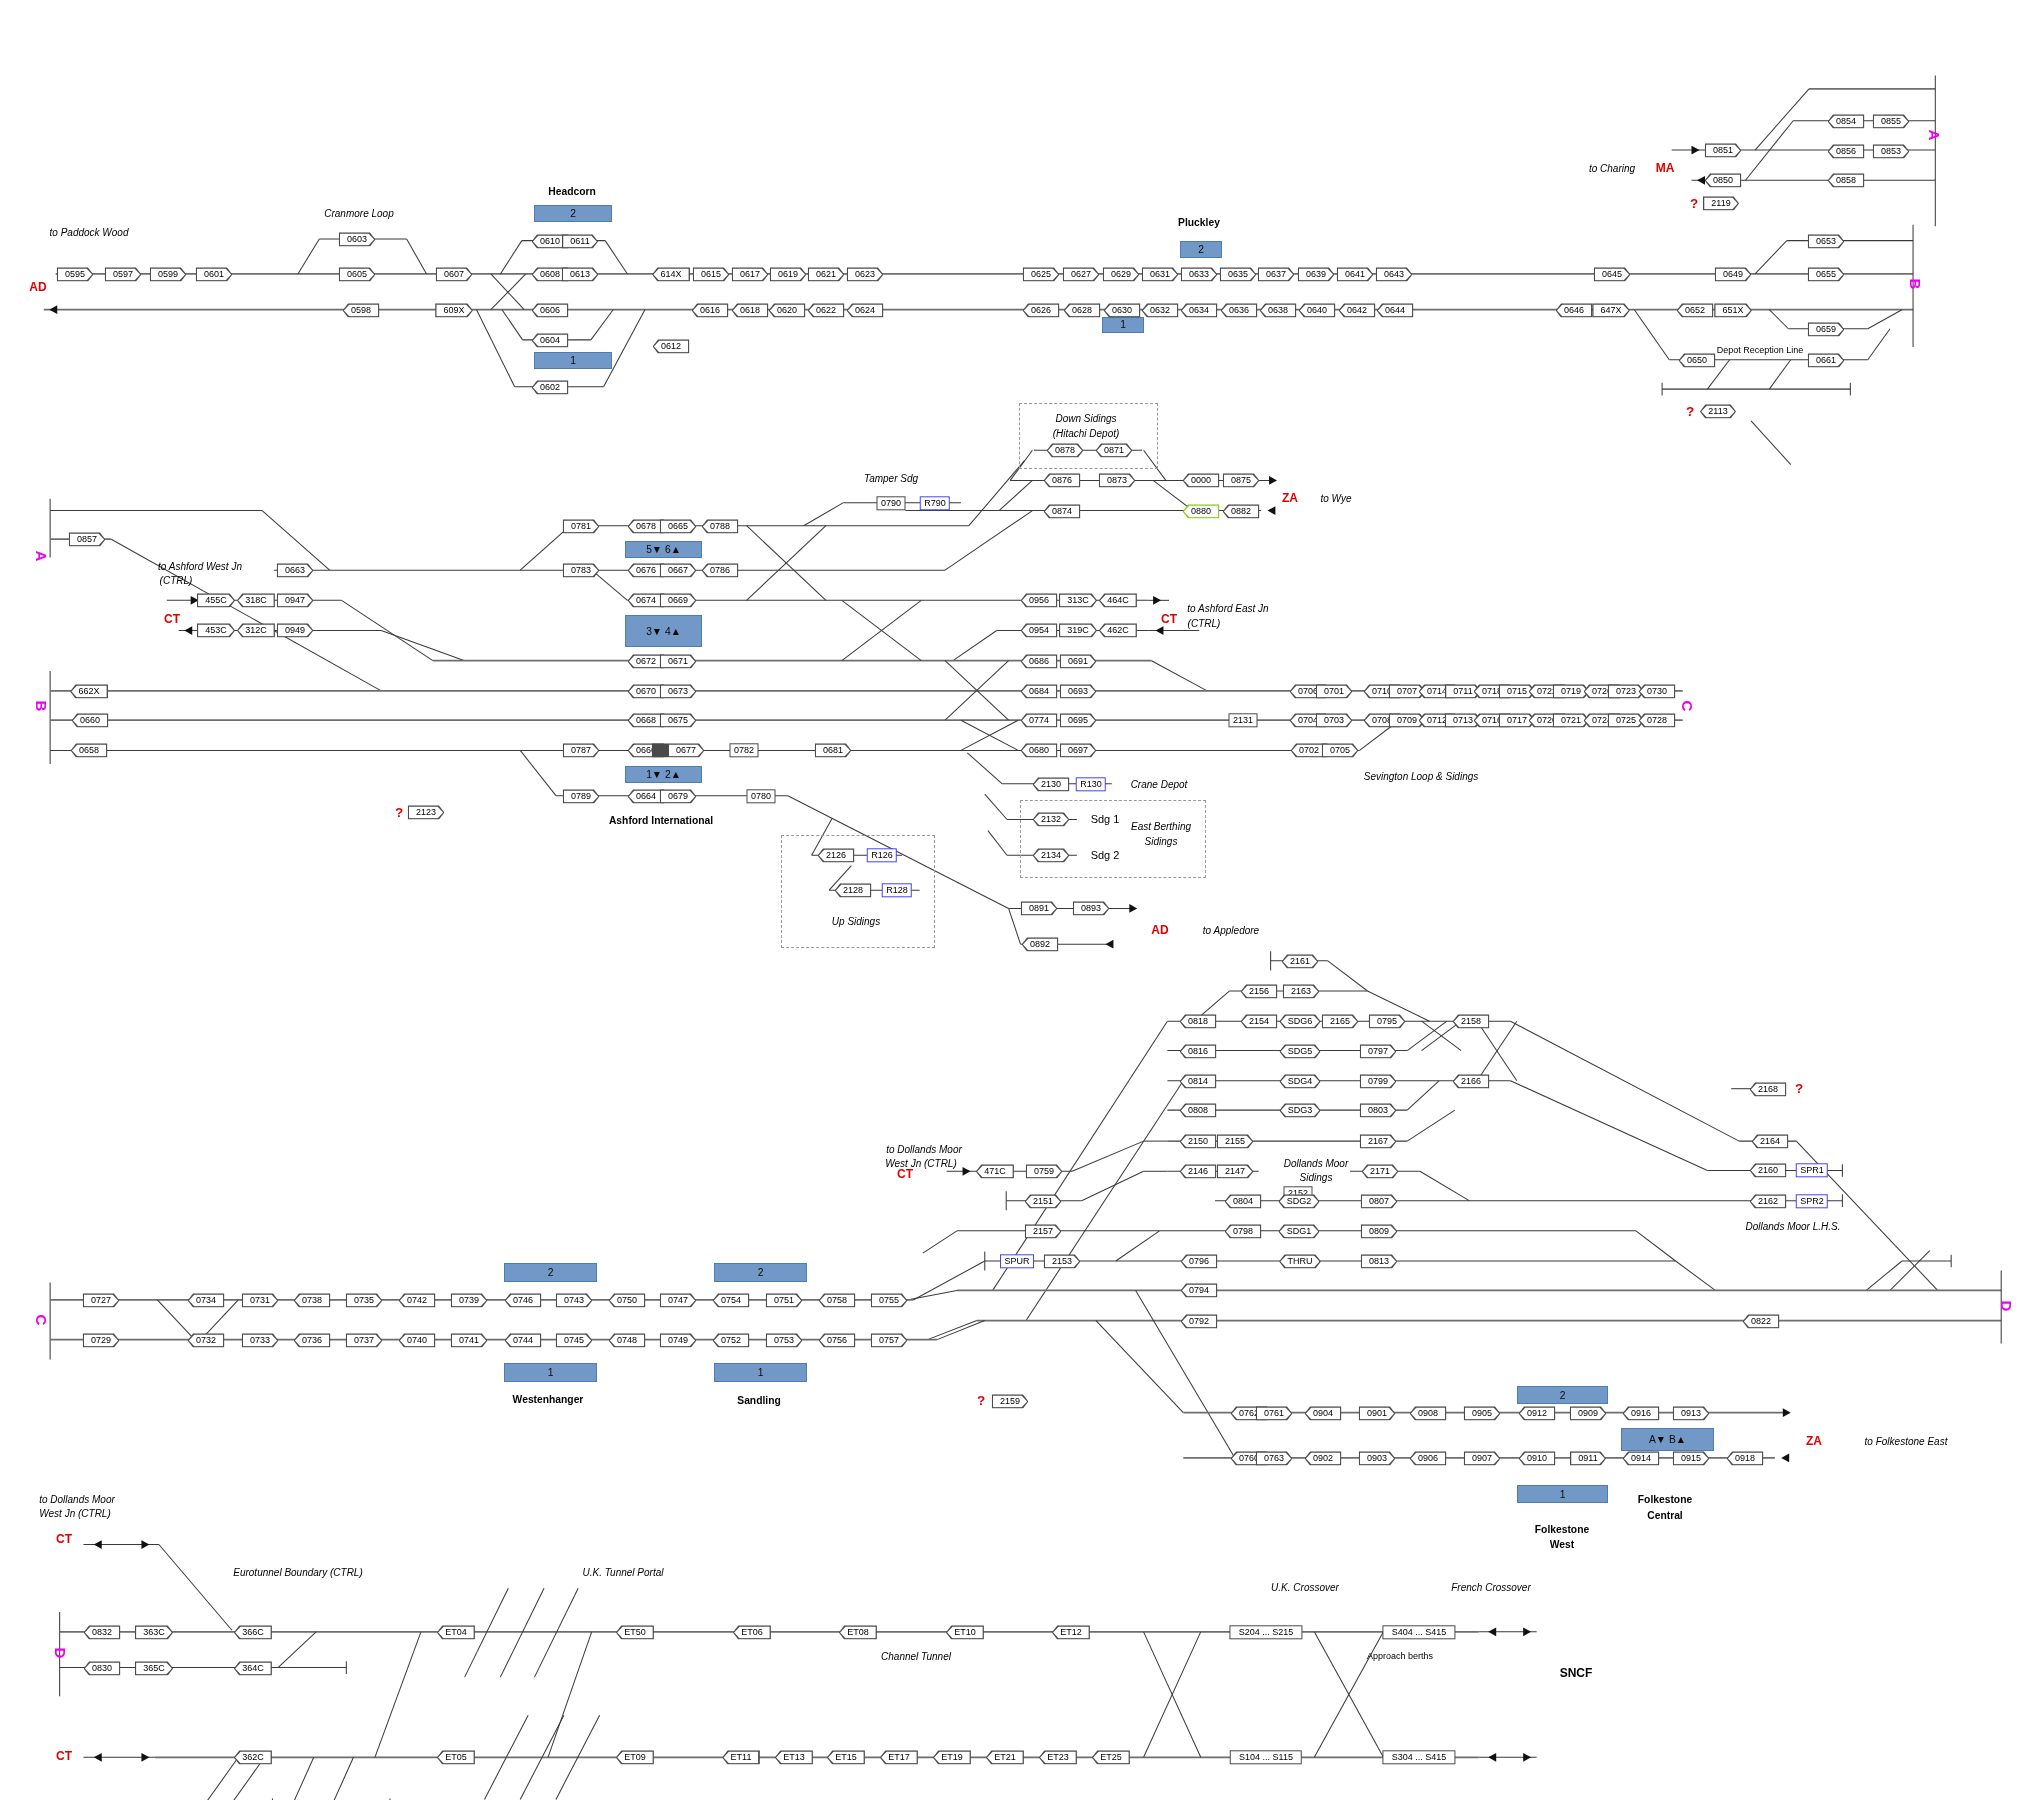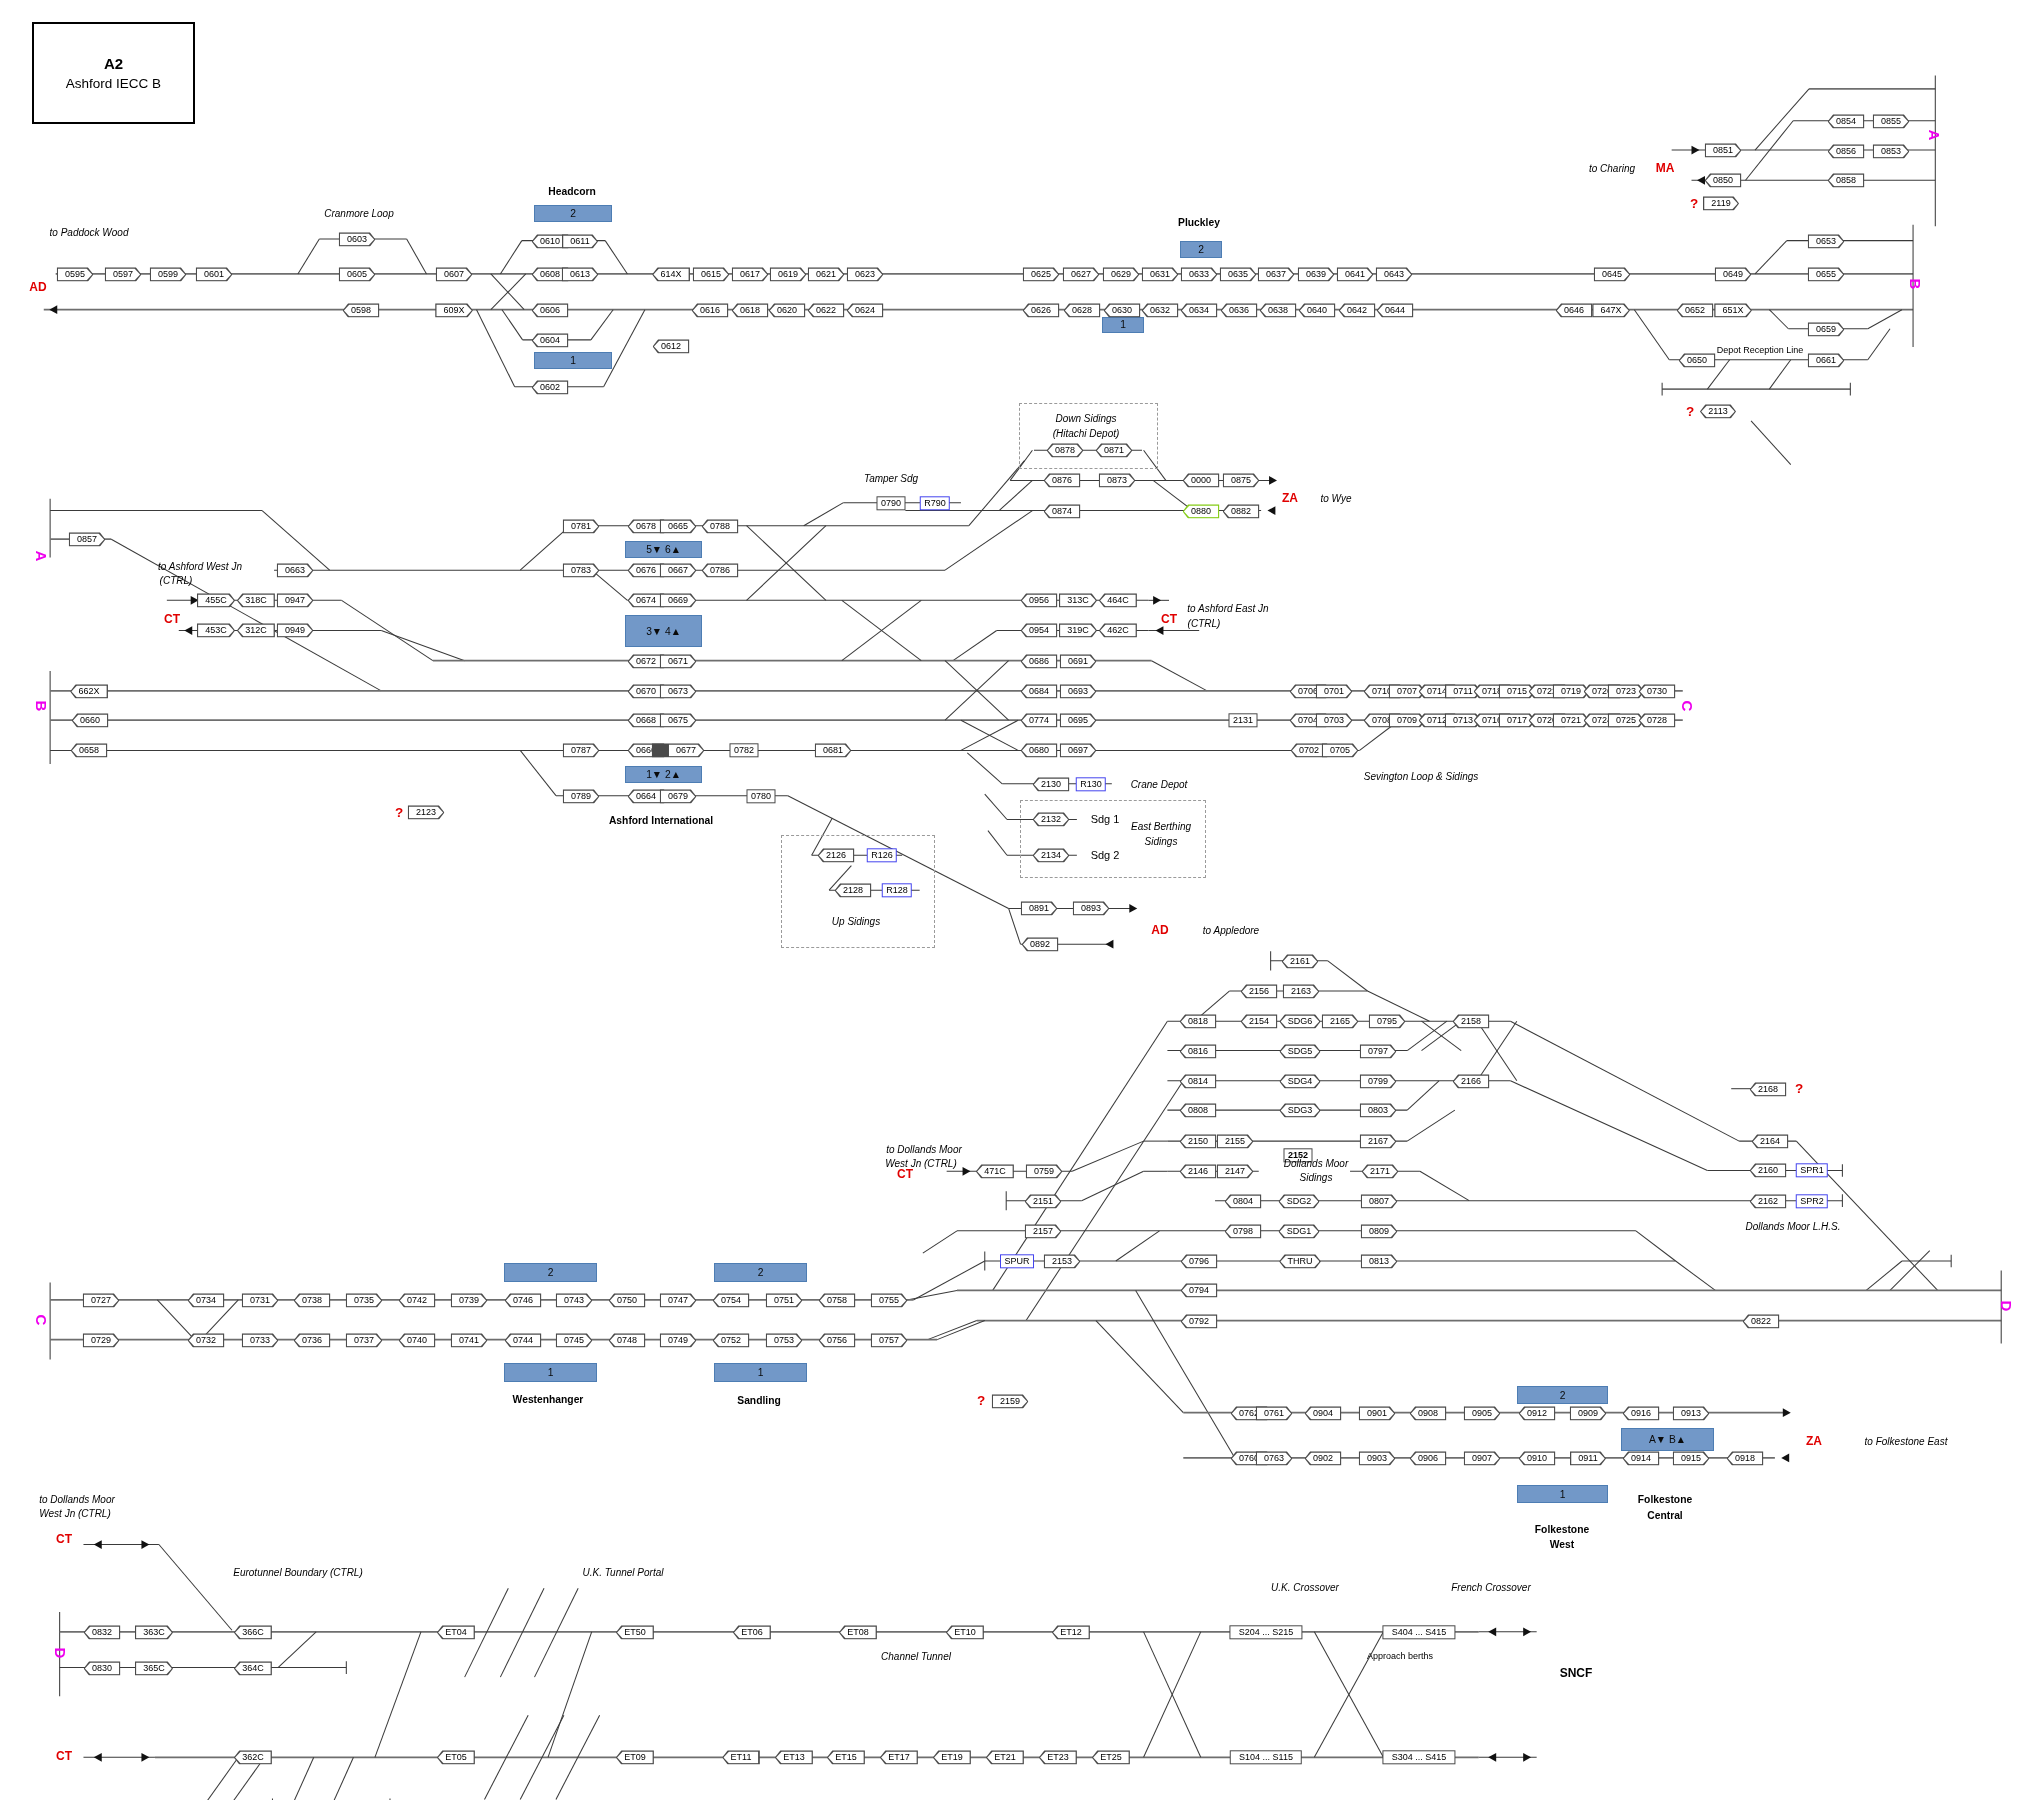--- a/index.html
+++ b/index.html
@@ -250,24 +250,20 @@
       <polygon points="2253,1830.5 2243,1836 2253,1841.5" fill="#111"></polygon>
       <polygon points="128,1939.5 118,1945 128,1950.5" fill="#111"></polygon>
       <polygon points="178,1939.5 188,1945 178,1950.5" fill="#111"></polygon>
       <polygon points="128,2207.5 118,2213 128,2218.5" fill="#111"></polygon>
       <polygon points="178,2207.5 188,2213 178,2218.5" fill="#111"></polygon>
       <polygon points="1884,2049.5 1874,2055 1884,2060.5" fill="#111"></polygon>
       <polygon points="1918,2049.5 1928,2055 1918,2060.5" fill="#111"></polygon>
       <polygon points="1884,2207.5 1874,2213 1884,2218.5" fill="#111"></polygon>
       <polygon points="1918,2207.5 1928,2213 1918,2218.5" fill="#111"></polygon>
     </svg>
-  <div id="titlebox">
-    <div class="code">A2</div>
-    <div class="name">Ashford IECC B</div>
-  </div>
   <div id="layer">
       <div class="dash" style="left: 1019px; top: 403px; width: 137px; height: 64px;"></div>
       <div class="dash" style="left: 1020px; top: 800px; width: 184px; height: 76px;"></div>
       <div class="dash" style="left: 781px; top: 835px; width: 152px; height: 111px;"></div>
       <div class="plat" style="left: 534px; top: 205px; width: 76px; height: 15px;">2</div>
       <div class="plat" style="left: 534px; top: 352px; width: 76px; height: 15px;">1</div>
       <div class="plat" style="left: 1180px; top: 241px; width: 40px; height: 15px;">2</div>
       <div class="plat" style="left: 1102px; top: 317px; width: 40px; height: 13.5px;">1</div>
       <div class="plat" style="left: 625px; top: 541px; width: 75px; height: 15px;">5▼ 6▲</div>
       <div class="plat" style="left: 625px; top: 615px; width: 75px; height: 30px;">3▼ 4▲</div>
@@ -463,21 +459,21 @@
       <div class="sig" style="left: 1378px; top: 1051px;"><div class="sigOuter" style="background: rgb(74, 74, 74); clip-path: polygon(0px 0px, calc(100% - 5.6px) 0px, 100% 50%, calc(100% - 5.6px) 100%, 0px 100%);"><span class="sigInner" style="clip-path: polygon(0px 0px, calc(100% - 5.6px) 0px, 100% 50%, calc(100% - 5.6px) 100%, 0px 100%); padding: 0.8px 7.1px;">0797</span></div></div>
       <div class="sig" style="left: 1198px; top: 1081px;"><div class="sigOuter" style="background: rgb(74, 74, 74); clip-path: polygon(5.6px 0px, 100% 0px, 100% 100%, 5.6px 100%, 0px 50%);"><span class="sigInner" style="clip-path: polygon(5.6px 0px, 100% 0px, 100% 100%, 5.6px 100%, 0px 50%); padding: 0.8px 7.1px;">0814</span></div></div>
       <div class="sig" style="left: 1300px; top: 1081px;"><div class="sigOuter" style="background: rgb(74, 74, 74); clip-path: polygon(5.6px 0px, calc(100% - 5.6px) 0px, 100% 50%, calc(100% - 5.6px) 100%, 5.6px 100%, 0px 50%);"><span class="sigInner" style="clip-path: polygon(5.6px 0px, calc(100% - 5.6px) 0px, 100% 50%, calc(100% - 5.6px) 100%, 5.6px 100%, 0px 50%); padding: 0.8px 7.1px;">SDG4</span></div></div>
       <div class="sig" style="left: 1378px; top: 1081px;"><div class="sigOuter" style="background: rgb(74, 74, 74); clip-path: polygon(0px 0px, calc(100% - 5.6px) 0px, 100% 50%, calc(100% - 5.6px) 100%, 0px 100%);"><span class="sigInner" style="clip-path: polygon(0px 0px, calc(100% - 5.6px) 0px, 100% 50%, calc(100% - 5.6px) 100%, 0px 100%); padding: 0.8px 7.1px;">0799</span></div></div>
       <div class="sig" style="left: 1471px; top: 1081px;"><div class="sigOuter" style="background: rgb(74, 74, 74); clip-path: polygon(5.6px 0px, 100% 0px, 100% 100%, 5.6px 100%, 0px 50%);"><span class="sigInner" style="clip-path: polygon(5.6px 0px, 100% 0px, 100% 100%, 5.6px 100%, 0px 50%); padding: 0.8px 7.1px;">2166</span></div></div>
       <div class="sig" style="left: 1198px; top: 1110px;"><div class="sigOuter" style="background: rgb(74, 74, 74); clip-path: polygon(5.6px 0px, 100% 0px, 100% 100%, 5.6px 100%, 0px 50%);"><span class="sigInner" style="clip-path: polygon(5.6px 0px, 100% 0px, 100% 100%, 5.6px 100%, 0px 50%); padding: 0.8px 7.1px;">0808</span></div></div>
       <div class="sig" style="left: 1300px; top: 1110px;"><div class="sigOuter" style="background: rgb(74, 74, 74); clip-path: polygon(5.6px 0px, calc(100% - 5.6px) 0px, 100% 50%, calc(100% - 5.6px) 100%, 5.6px 100%, 0px 50%);"><span class="sigInner" style="clip-path: polygon(5.6px 0px, calc(100% - 5.6px) 0px, 100% 50%, calc(100% - 5.6px) 100%, 5.6px 100%, 0px 50%); padding: 0.8px 7.1px;">SDG3</span></div></div>
       <div class="sig" style="left: 1378px; top: 1110px;"><div class="sigOuter" style="background: rgb(74, 74, 74); clip-path: polygon(0px 0px, calc(100% - 5.6px) 0px, 100% 50%, calc(100% - 5.6px) 100%, 0px 100%);"><span class="sigInner" style="clip-path: polygon(0px 0px, calc(100% - 5.6px) 0px, 100% 50%, calc(100% - 5.6px) 100%, 0px 100%); padding: 0.8px 7.1px;">0803</span></div></div>
       <div class="sig" style="left: 1198px; top: 1141px;"><div class="sigOuter" style="background: rgb(74, 74, 74); clip-path: polygon(5.6px 0px, 100% 0px, 100% 100%, 5.6px 100%, 0px 50%);"><span class="sigInner" style="clip-path: polygon(5.6px 0px, 100% 0px, 100% 100%, 5.6px 100%, 0px 50%); padding: 0.8px 7.1px;">2150</span></div></div>
       <div class="sig" style="left: 1235px; top: 1141px;"><div class="sigOuter" style="background: rgb(74, 74, 74); clip-path: polygon(0px 0px, calc(100% - 5.6px) 0px, 100% 50%, calc(100% - 5.6px) 100%, 0px 100%);"><span class="sigInner" style="clip-path: polygon(0px 0px, calc(100% - 5.6px) 0px, 100% 50%, calc(100% - 5.6px) 100%, 0px 100%); padding: 0.8px 7.1px;">2155</span></div></div>
-      <div class="sig" style="left: 1298px; top: 1155px; font-weight: bold;"><div class="sigOuter" style="background: rgb(74, 74, 74);"><span class="sigInner">2152</span></div></div>
+      <div class="sig" style="left: 1298px; top: 1193px;"><div class="sigOuter" style="background: rgb(74, 74, 74);"><span class="sigInner">2152</span></div></div>
       <div class="sig" style="left: 1378px; top: 1141px;"><div class="sigOuter" style="background: rgb(74, 74, 74); clip-path: polygon(0px 0px, calc(100% - 5.6px) 0px, 100% 50%, calc(100% - 5.6px) 100%, 0px 100%);"><span class="sigInner" style="clip-path: polygon(0px 0px, calc(100% - 5.6px) 0px, 100% 50%, calc(100% - 5.6px) 100%, 0px 100%); padding: 0.8px 7.1px;">2167</span></div></div>
       <div class="sig" style="left: 1198px; top: 1171px;"><div class="sigOuter" style="background: rgb(74, 74, 74); clip-path: polygon(5.6px 0px, 100% 0px, 100% 100%, 5.6px 100%, 0px 50%);"><span class="sigInner" style="clip-path: polygon(5.6px 0px, 100% 0px, 100% 100%, 5.6px 100%, 0px 50%); padding: 0.8px 7.1px;">2146</span></div></div>
       <div class="sig" style="left: 1235px; top: 1171px;"><div class="sigOuter" style="background: rgb(74, 74, 74); clip-path: polygon(0px 0px, calc(100% - 5.6px) 0px, 100% 50%, calc(100% - 5.6px) 100%, 0px 100%);"><span class="sigInner" style="clip-path: polygon(0px 0px, calc(100% - 5.6px) 0px, 100% 50%, calc(100% - 5.6px) 100%, 0px 100%); padding: 0.8px 7.1px;">2147</span></div></div>
       <div class="sig" style="left: 1380px; top: 1171px;"><div class="sigOuter" style="background: rgb(74, 74, 74); clip-path: polygon(5.6px 0px, calc(100% - 5.6px) 0px, 100% 50%, calc(100% - 5.6px) 100%, 5.6px 100%, 0px 50%);"><span class="sigInner" style="clip-path: polygon(5.6px 0px, calc(100% - 5.6px) 0px, 100% 50%, calc(100% - 5.6px) 100%, 5.6px 100%, 0px 50%); padding: 0.8px 7.1px;">2171</span></div></div>
       <div class="sig" style="left: 1243px; top: 1201px;"><div class="sigOuter" style="background: rgb(74, 74, 74); clip-path: polygon(5.6px 0px, 100% 0px, 100% 100%, 5.6px 100%, 0px 50%);"><span class="sigInner" style="clip-path: polygon(5.6px 0px, 100% 0px, 100% 100%, 5.6px 100%, 0px 50%); padding: 0.8px 7.1px;">0804</span></div></div>
       <div class="sig" style="left: 1299px; top: 1201px;"><div class="sigOuter" style="background: rgb(74, 74, 74); clip-path: polygon(5.6px 0px, calc(100% - 5.6px) 0px, 100% 50%, calc(100% - 5.6px) 100%, 5.6px 100%, 0px 50%);"><span class="sigInner" style="clip-path: polygon(5.6px 0px, calc(100% - 5.6px) 0px, 100% 50%, calc(100% - 5.6px) 100%, 5.6px 100%, 0px 50%); padding: 0.8px 7.1px;">SDG2</span></div></div>
       <div class="sig" style="left: 1379px; top: 1201px;"><div class="sigOuter" style="background: rgb(74, 74, 74); clip-path: polygon(0px 0px, calc(100% - 5.6px) 0px, 100% 50%, calc(100% - 5.6px) 100%, 0px 100%);"><span class="sigInner" style="clip-path: polygon(0px 0px, calc(100% - 5.6px) 0px, 100% 50%, calc(100% - 5.6px) 100%, 0px 100%); padding: 0.8px 7.1px;">0807</span></div></div>
       <div class="sig" style="left: 1243px; top: 1231px;"><div class="sigOuter" style="background: rgb(74, 74, 74); clip-path: polygon(5.6px 0px, 100% 0px, 100% 100%, 5.6px 100%, 0px 50%);"><span class="sigInner" style="clip-path: polygon(5.6px 0px, 100% 0px, 100% 100%, 5.6px 100%, 0px 50%); padding: 0.8px 7.1px;">0798</span></div></div>
       <div class="sig" style="left: 1299px; top: 1231px;"><div class="sigOuter" style="background: rgb(74, 74, 74); clip-path: polygon(5.6px 0px, calc(100% - 5.6px) 0px, 100% 50%, calc(100% - 5.6px) 100%, 5.6px 100%, 0px 50%);"><span class="sigInner" style="clip-path: polygon(5.6px 0px, calc(100% - 5.6px) 0px, 100% 50%, calc(100% - 5.6px) 100%, 5.6px 100%, 0px 50%); padding: 0.8px 7.1px;">SDG1</span></div></div>
       <div class="sig" style="left: 1379px; top: 1231px;"><div class="sigOuter" style="background: rgb(74, 74, 74); clip-path: polygon(0px 0px, calc(100% - 5.6px) 0px, 100% 50%, calc(100% - 5.6px) 100%, 0px 100%);"><span class="sigInner" style="clip-path: polygon(0px 0px, calc(100% - 5.6px) 0px, 100% 50%, calc(100% - 5.6px) 100%, 0px 100%); padding: 0.8px 7.1px;">0809</span></div></div>

